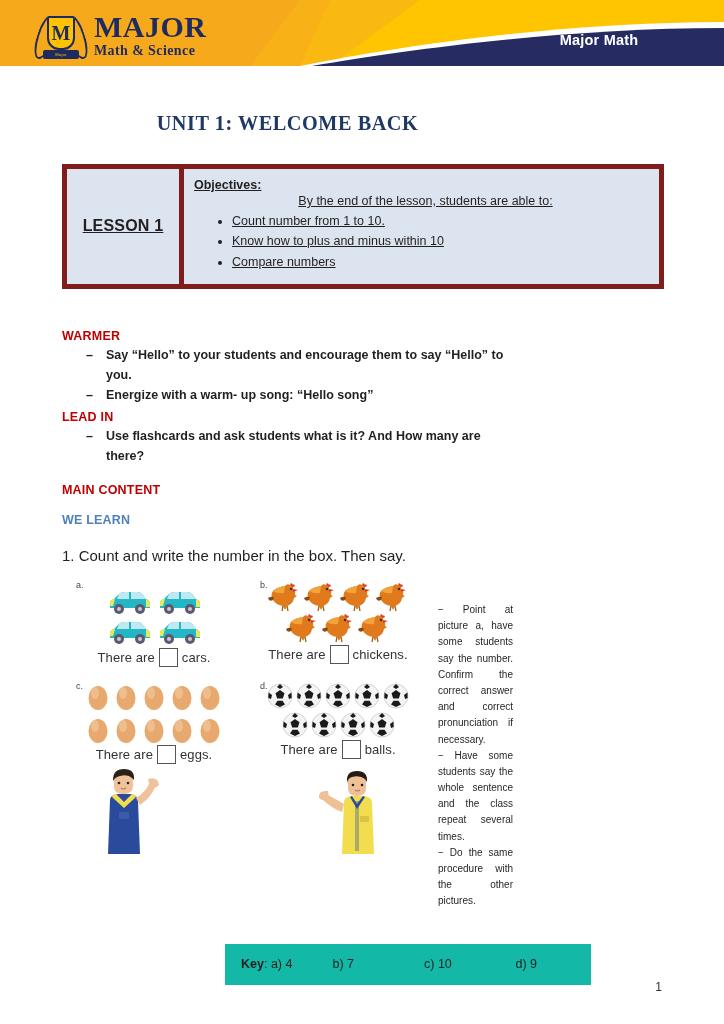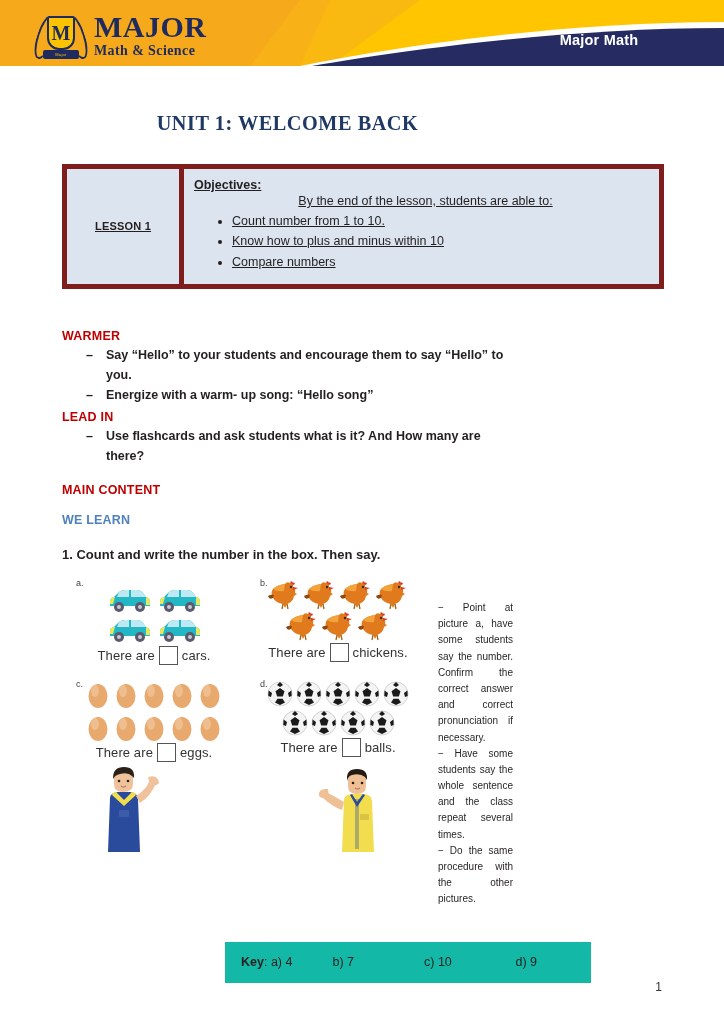--- a/index.html
+++ b/index.html
@@ -146,21 +146,21 @@
   .lesson-table td {
     border: 5px solid #7f1d1d;
     vertical-align: top;
     padding: 0;
     text-decoration: underline;
   }
   .lesson-cell {
     width: 112px;
     text-align: center;
     vertical-align: middle !important;
-    font-size: 11px;
+    font-size: 16px;
     font-weight: bold;
     letter-spacing: .2px;
   }
   .obj-cell { padding: 9px 10px 12px 10px !important; }
   .obj-title { font-size: 12.5px; font-weight: bold; margin: 0 0 2px 0; }
   .obj-lead { font-size: 12.5px; margin: 0 0 3px 8px; text-align: center; }
   .obj-list { margin: 0; padding-left: 38px; }
   .obj-list li { font-size: 12.5px; line-height: 1.62; }
 
   
@@ -177,22 +177,22 @@
     line-height: 1.62;
     padding-left: 44px;
     position: relative;
   }
   .dash-list li::before {
     content: "\2013";
     position: absolute;
     left: 24px;
   }
   .num-head {
-    font-size: 13px;
-    font-weight: bold;
+    font-size: 15px;
+    font-weight: normal;
     margin-top: 20px;
   }
 
   
   .exercise {
     display: flex;
     margin-top: 14px;
     gap: 8px;
   }
   .pics {

